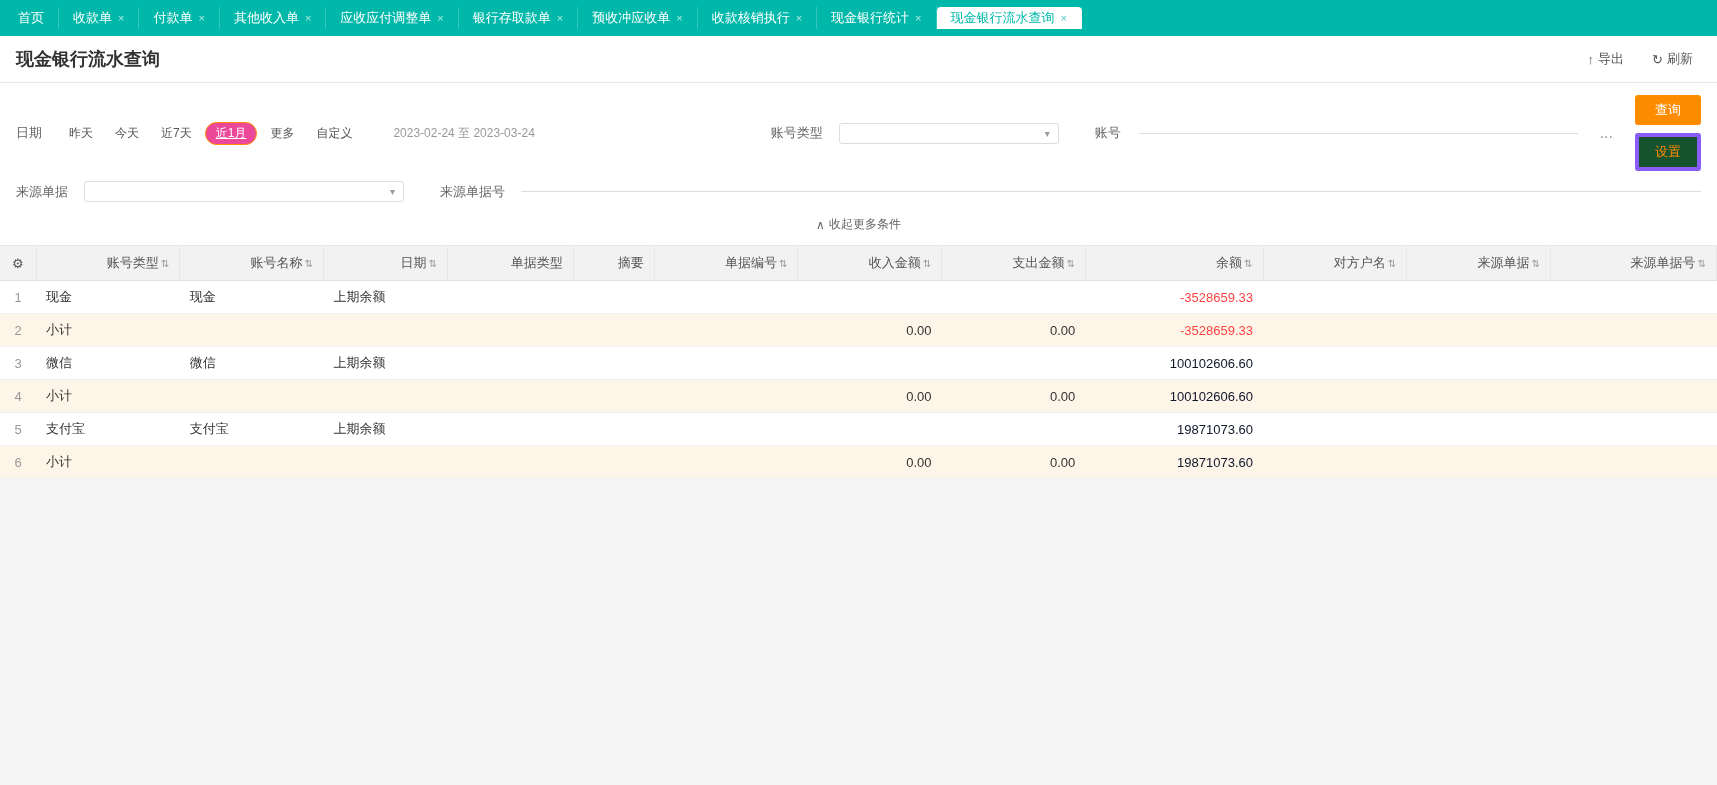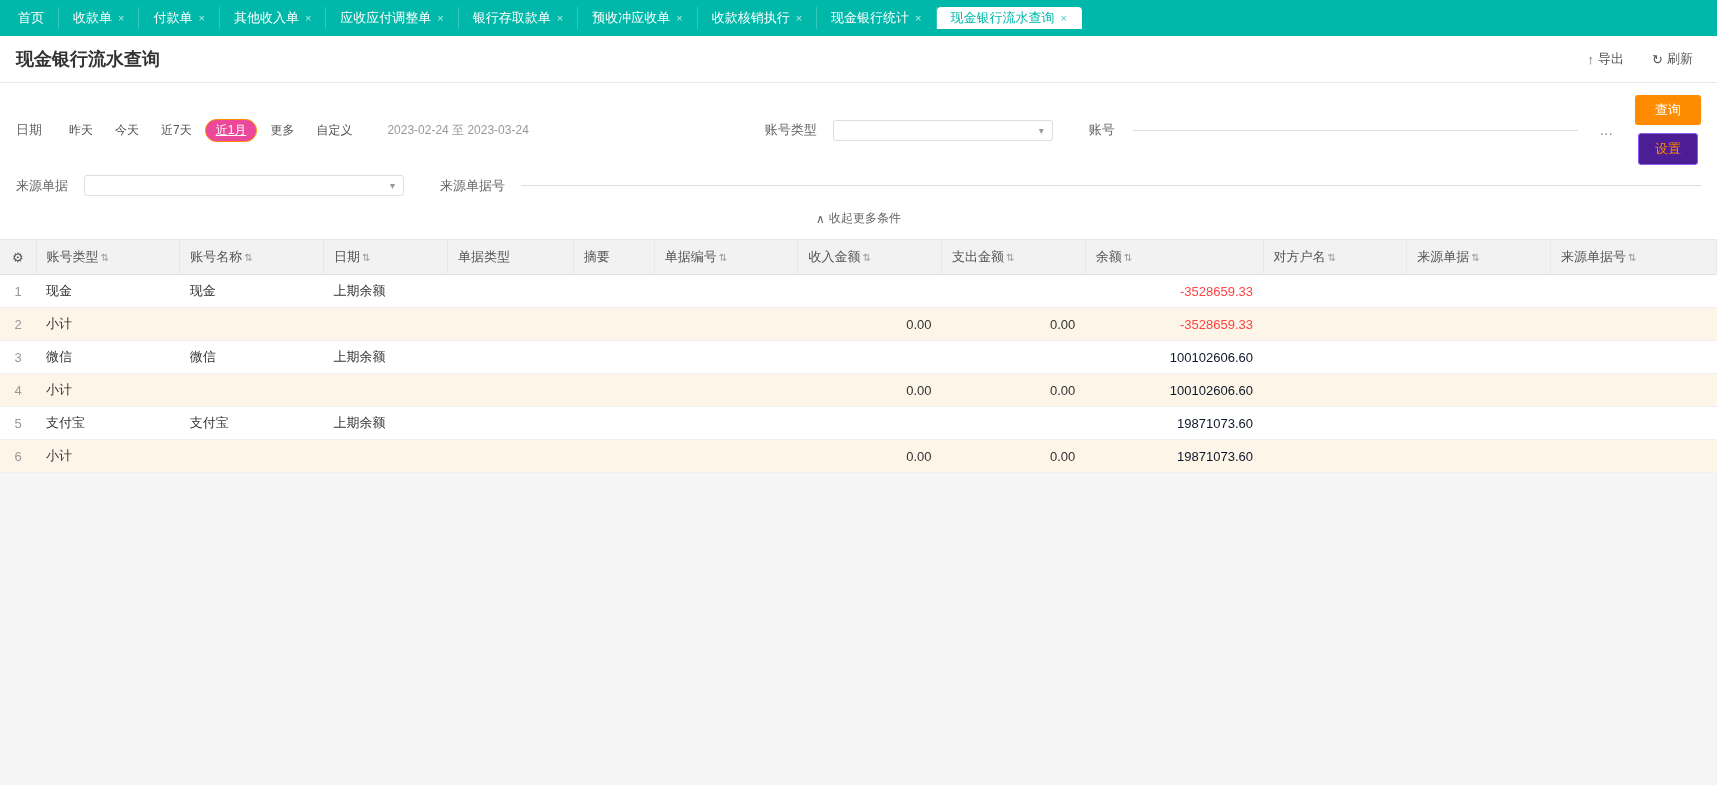--- a/index.html
+++ b/index.html
@@ -71,21 +71,21 @@
       background: #fff; cursor: pointer; min-width: 200px;
       color: #333; font-size: 13px;
     }
     .filter-select .chevron { color: #999; font-size: 10px; margin-left: auto; }
     .dots-btn { color: #999; cursor: pointer; padding: 4px 6px; font-size: 16px; }
     .btn-query {
       background: #ff8c00; color: #fff; border: none; border-radius: 3px;
       padding: 6px 20px; cursor: pointer; font-size: 13px;
     }
     .btn-settings {
-      background: #4c1d95; color: #ff8c00; border: 1px solid #8b5cf6; border-radius: 3px;
+      background: #14532d; color: #ff8c00; border: 4px solid #8b5cf6; border-radius: 3px;
       padding: 6px 16px; cursor: pointer; font-size: 13px; margin-top: 4px;
     }
     .filter-right { display: flex; flex-direction: column; align-items: center; gap: 4px; margin-left: auto; }
 
     .collapse-bar {
       display: flex; align-items: center; justify-content: center;
       padding: 4px; cursor: pointer; color: #666; font-size: 12px; gap: 4px;
     }
 
     
@@ -98,21 +98,21 @@
       width: 100%;
       border-collapse: collapse;
       font-size: 13px;
     }
     thead tr {
       background: #f2f2f2;
       border-bottom: 1px solid #e0e0e0;
     }
     thead th {
       padding: 8px 10px;
-      text-align: left;
+      text-align: right;
       color: #555;
       font-weight: normal;
       white-space: nowrap;
       border-right: 1px solid #e8e8e8;
       position: relative;
     }
     thead th .sort-icon { color: #999; font-size: 10px; margin-left: 2px; }
     tbody tr { border-bottom: 1px solid #f0f0f0; }
     tbody tr.subtotal { background: #fdf5e8; }
     tbody td { padding: 7px 10px; color: #333; white-space: nowrap; }
@@ -184,21 +184,21 @@
   <div class="filter-row">
     <span class="filter-label">日期</span>
     <div class="date-btns">
       <span class="date-btn">昨天</span>
       <span class="date-btn">今天</span>
       <span class="date-btn">近7天</span>
       <span class="date-btn active">近1月</span>
       <span class="date-btn">更多</span>
       <span class="date-btn">自定义</span>
     </div>
-    <div style="display:flex;align-items:center;gap:8px;margin-left:10px;">
+    <div style="display:flex;align-items:center;gap:8px;margin-left:16px;">
       <span style="font-size:12px;color:#999;margin-right:200px;">2023-02-24 至 2023-03-24</span>
     </div>
 
     <span class="filter-label" style="margin-left:20px;">账号类型</span>
     <div class="filter-select" style="min-width:220px;">
       <span style="flex:1;"></span>
       <span class="chevron">▾</span>
     </div>
 
     <span class="filter-label" style="margin-left:20px;">账号</span>

